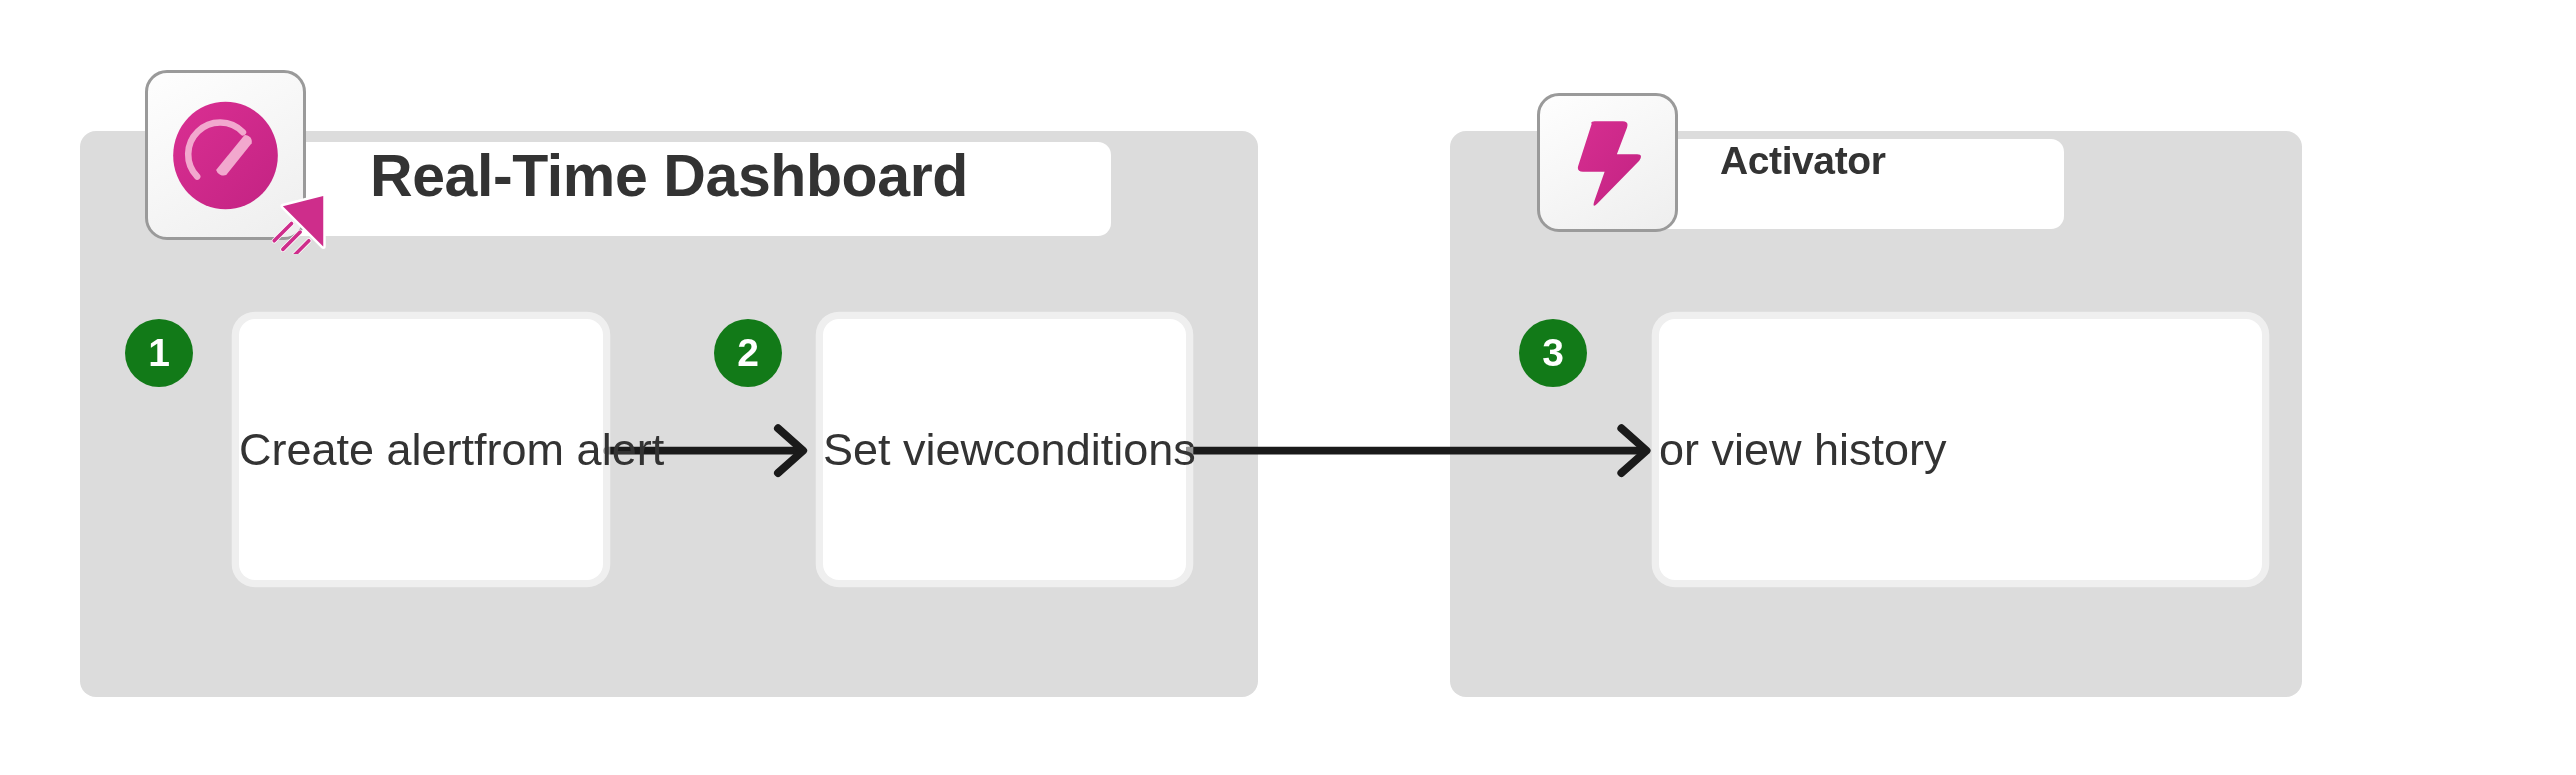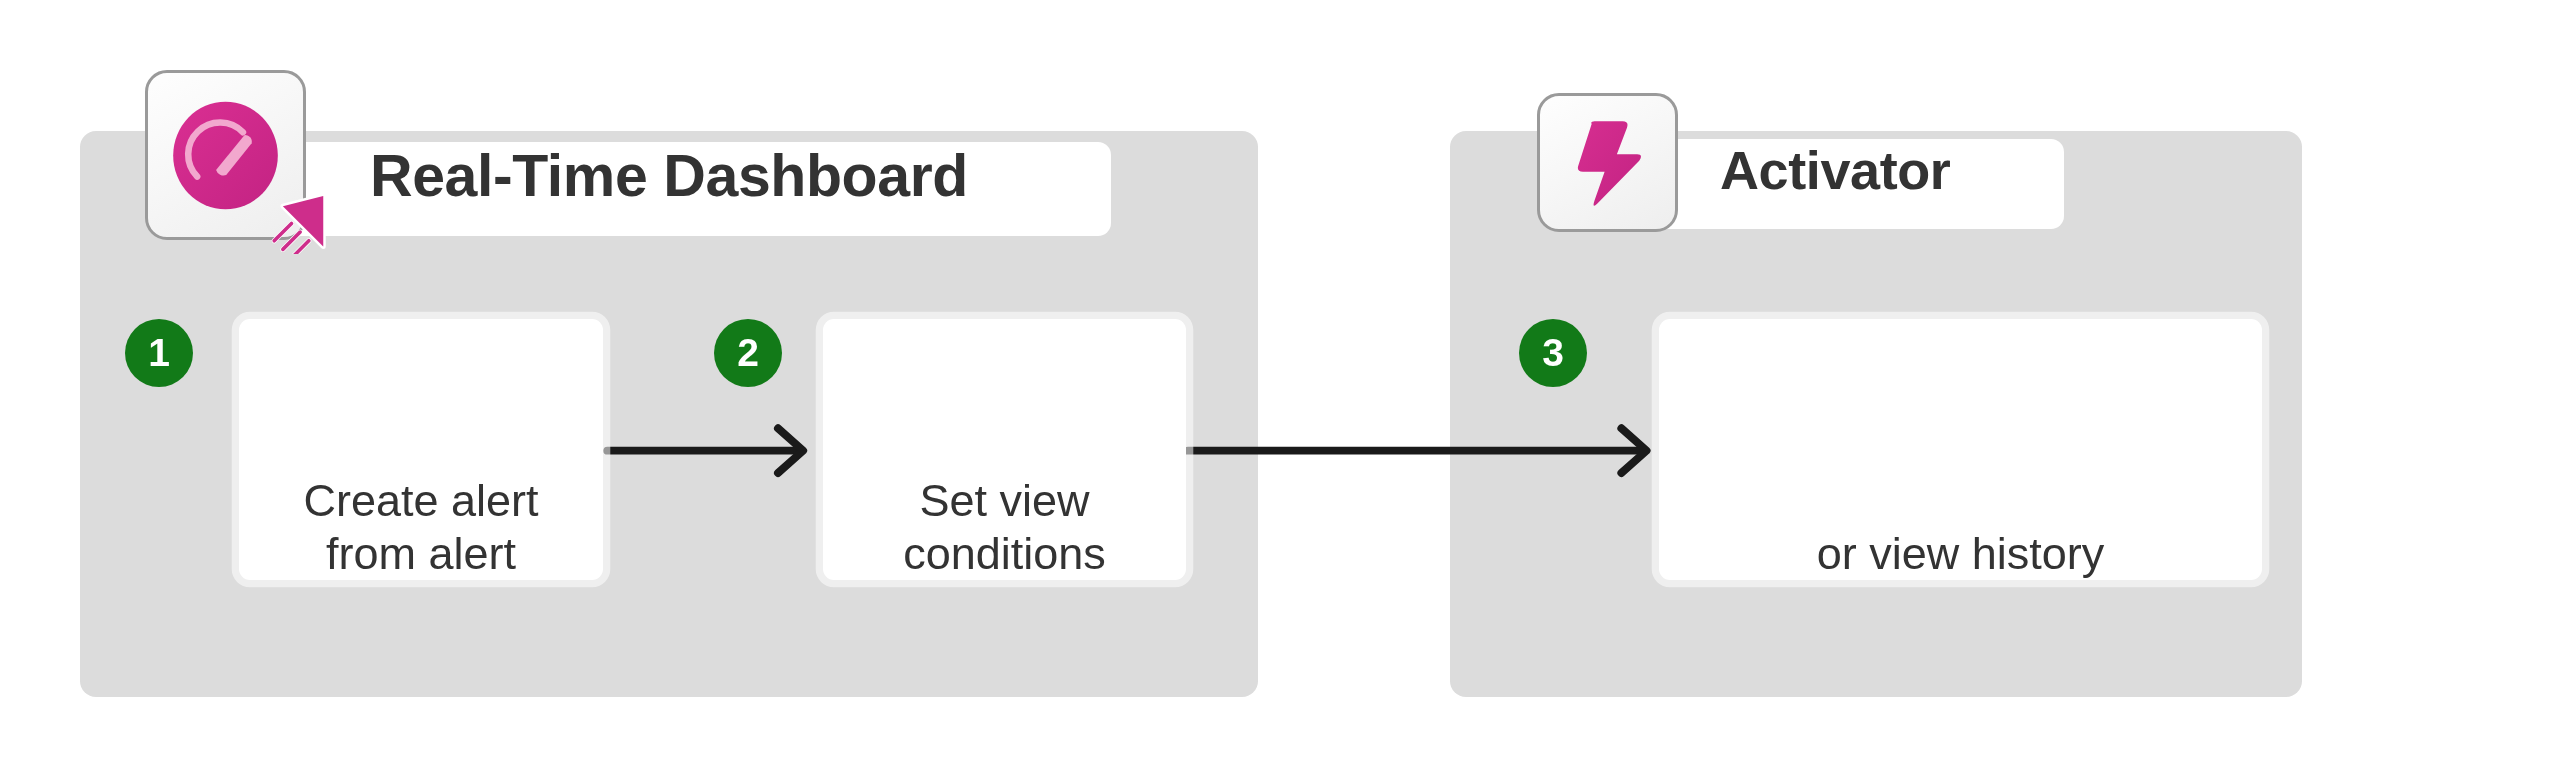--- a/index.html
+++ b/index.html
@@ -72,21 +72,21 @@
   }
   #title-chip-dashboard {
     left: 218px; top: 142px; width: 893px; height: 94px;
     padding-left: 152px;
   }
   #title-chip-dashboard .title-text { font-size: 59px; }
   #title-chip-activator {
     left: 1613px; top: 139px; width: 451px; height: 90px;
     padding-left: 107px;
   }
-  #title-chip-activator .title-text { font-size: 54px; }
+  #title-chip-activator .title-text { font-size: 39px; }
 
   
   .step-badge {
     position: absolute;
     width: 68px;
     height: 68px;
     border-radius: 50%;
     background: #127a18;
     color: #ffffff;
     display: flex;
@@ -97,25 +97,24 @@
     z-index: 25;
   }
   #step-badge-1 { left: 125px; top: 319px; }
   #step-badge-2 { left: 714px; top: 319px; }
   #step-badge-3 { left: 1519px; top: 319px; }
 
   
   .step-box {
     position: absolute;
     background: #ffffff;
-    border-radius: 11px;
-    display: flex;
-    flex-direction: column;
+    border-radius: 16px;
+    display: flex;
     align-items: center;
-    justify-content: flex-end;
+    justify-content: flex-start;
     z-index: 20;
     box-shadow: 0 0 0 7.3px rgba(255,255,255,0.55);
   }
   .step-box .box-line {
     font-size: 45px;
     color: #333333;
     line-height: 1.18;
     white-space: nowrap;
     text-align: center;
   }

